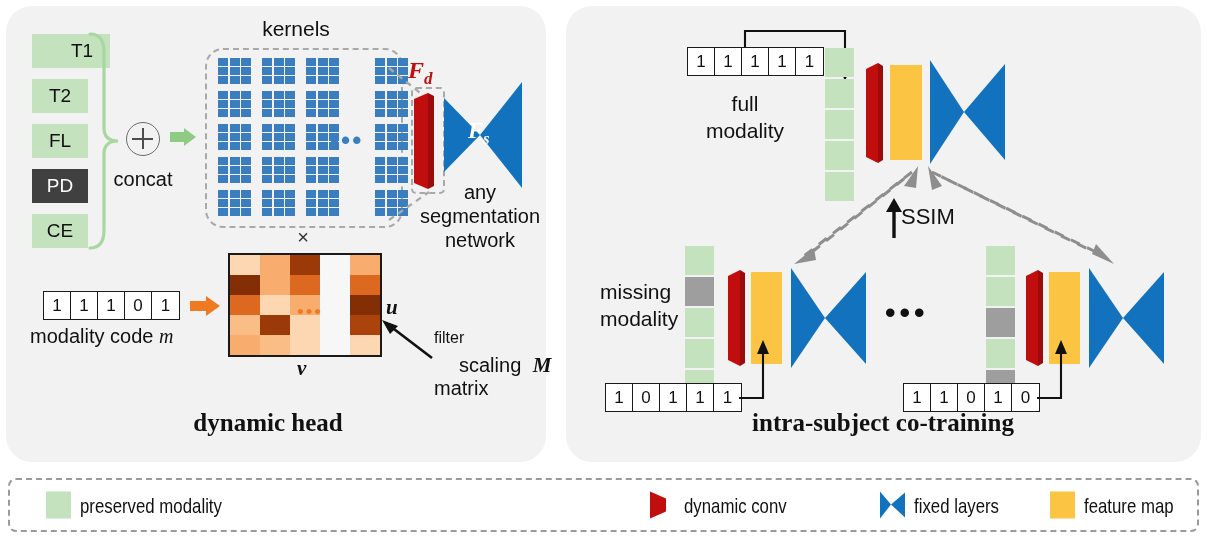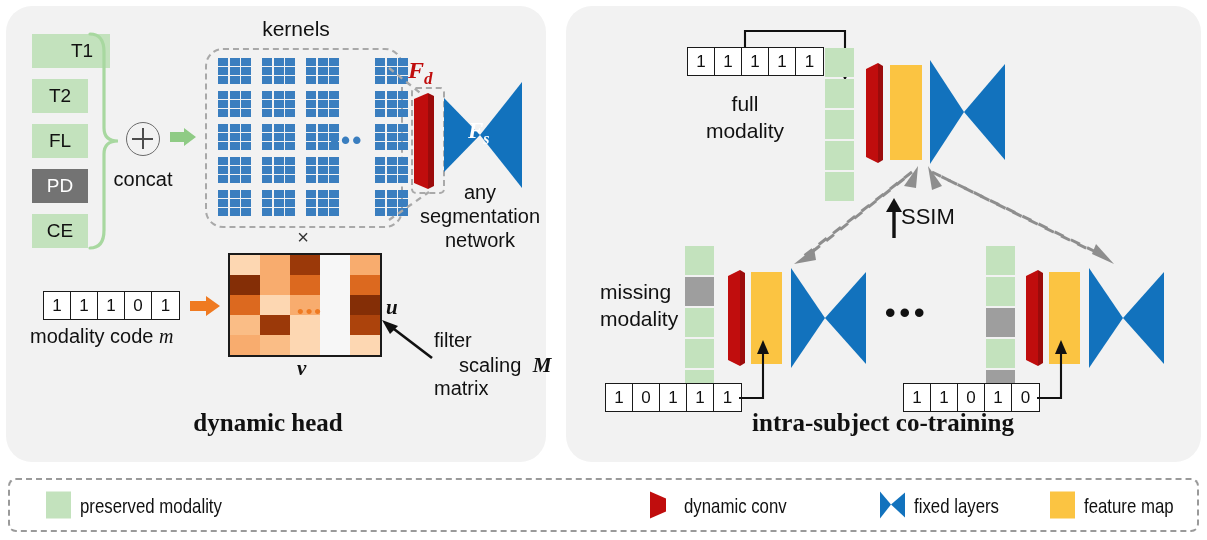--- a/index.html
+++ b/index.html
@@ -17,21 +17,21 @@
   .txt{position:absolute;white-space:nowrap;line-height:1.05;}
   .center{transform:translateX(-50%);text-align:center;}
 
   
   .mod-box{
     position:absolute;width:56px;height:34px;
     display:flex;align-items:center;justify-content:center;
     font-size:19px;color:#111;
   }
   .mod-green{background:#c3e2bd;}
-  .mod-gray{background:#737373;color:#fff;}
+  .mod-gray{background:#404040;color:#fff;}
 
   
   .concat-circle{
     position:absolute;width:34px;height:34px;border:1.6px solid #6b6b6b;
     border-radius:50%;box-sizing:border-box;
   }
   .concat-circle::before,.concat-circle::after{
     content:"";position:absolute;background:#4d4d4d;
   }
   .concat-circle::before{left:50%;top:5px;width:1.6px;height:21px;margin-left:-0.8px;}
@@ -427,21 +427,21 @@
   </div>
 <div class="txt" style="left:297px;top:302px;font-size:19px;color:#ef7a21;letter-spacing:2px;">•••</div>
 <div class="txt mathbi" style="left:386px;top:296px;font-size:21px;">u</div>
 <div class="txt mathbi" style="left:297px;top:357px;font-size:21px;">v</div>
 
 <svg style="left:380px;top:320px;width:56px;height:42px;">
   <path d="M52 38 L10 6" stroke="#111" stroke-width="2.6" fill="none"></path>
   <polygon points="2,0 18,6 10,14" fill="#111"></polygon>
 </svg>
 
-<div class="txt" style="left:434px;top:330px;font-size:20px;">filter</div>
+<div class="txt" style="left:434px;top:330px;font-size:16px;">filter</div>
 <div class="txt" style="left:434px;top:354px;font-size:20px;margin-left:25px;">
   <span>scaling</span>
   <span class="mathbi" style="font-size:21px;margin-left:6px;">M</span>
 </div>
 <div class="txt" style="left:434px;top:378px;font-size:20px;">matrix</div>
 
 <div class="txt center title" style="left:268px;top:410px;">dynamic head</div>
 
 <div class="panel" id="panel-right"></div>
 

